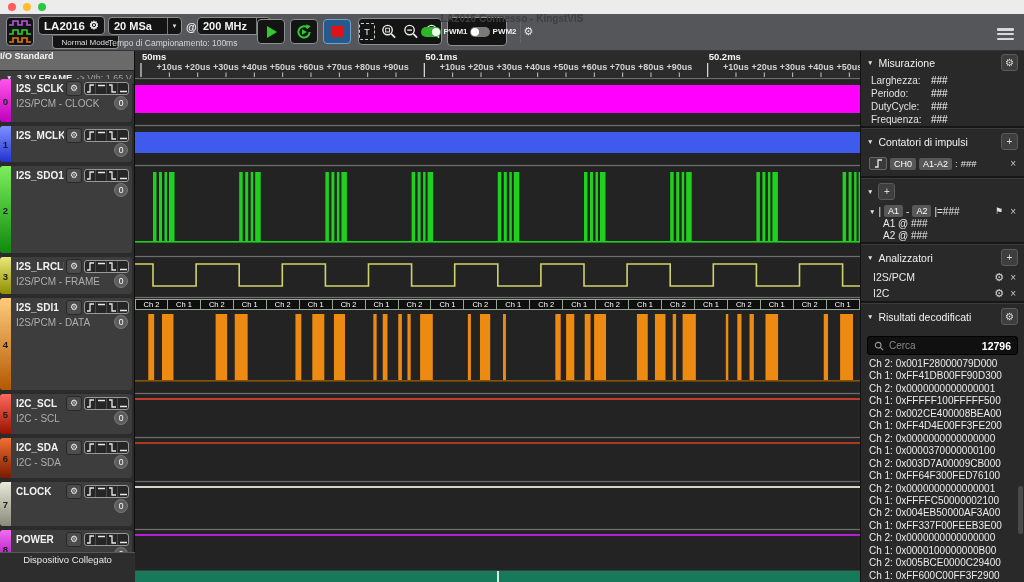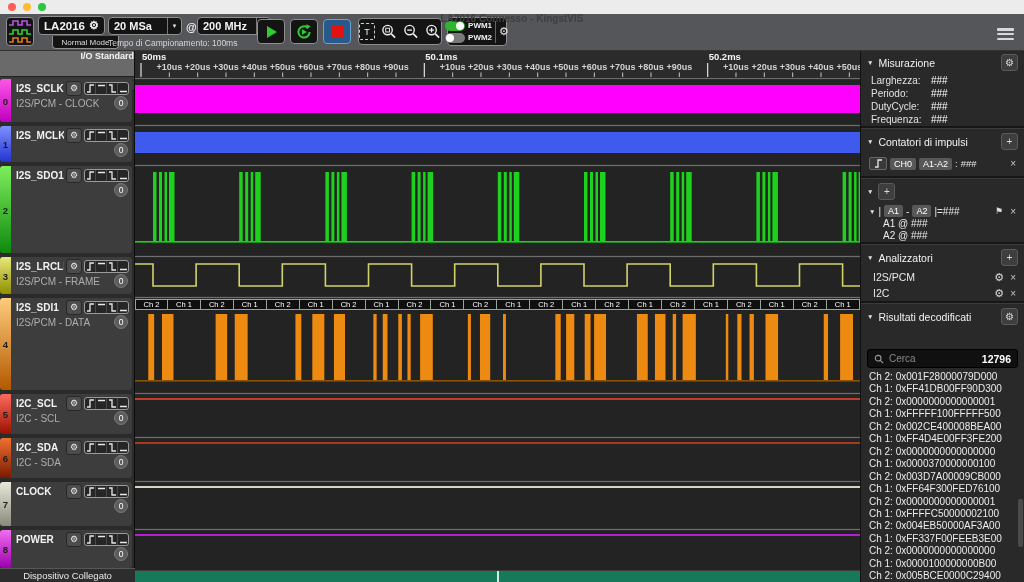--- a/index.html
+++ b/index.html
@@ -23,53 +23,53 @@
   .dd .arr{margin-left:auto;border-left:1px solid #777;height:100%;width:13px;display:flex;align-items:center;justify-content:center;font-size:6px;color:#ddd}
   .atlbl{position:absolute;left:186px;top:7px;font-size:11px;font-weight:bold;color:#f0f0f0}
   .samplbl{position:absolute;left:108px;top:24px;font-size:8.5px;color:#d8d8d8}
   .playbtn{left:257px;top:5px;width:28px;height:25px}
   .loopbtn{left:290px;top:5px;width:28px;height:25px}
   .stopbtn{left:323px;top:5px;width:28px;height:25px;background:#27598a;border-color:#6aa2d2}
   .stopsq{width:11px;height:11px;background:#e01212}
   .toolgrp{left:358px;top:4px;width:84px;height:27px;gap:6px}
   .tsel{width:15px;height:15px;border:1px dashed #cfcfcf;border-radius:2px;font-size:9px;color:#f0f0f0;display:flex;align-items:center;justify-content:center}
   .pwmgrp{left:447px;top:3px;width:60px;height:29px;padding:0 2px;gap:3px}
-  .pwmcol{display:flex;flex-direction:column;gap:2px}
+  .pwmcol{display:flex;gap:2px}
   .pwmrow{display:flex;align-items:center;gap:3px;font-size:8px;font-weight:bold;color:#f0f0f0}
   .pill{width:20px;height:10px;border-radius:5px;position:relative;flex:none}
   .pill .knob{position:absolute;top:1px;width:8px;height:8px;border-radius:50%;background:#fff}
   .pill.on{background:#2db52d}.pill.on .knob{right:1px}
   .pill.off{background:#7a7a7a}.pill.off .knob{left:1px}
   .pwmgear{border-left:1px solid #666;padding-left:3px;font-size:12px;color:#e8e8e8;height:22px;display:flex;align-items:center}
   .burger{position:absolute;right:10px;top:14px;width:17px;height:12px;display:flex;flex-direction:column;justify-content:space-between}
   .burger div{height:2.5px;background:#d8d8d8;border-radius:1px}
   .gearglyph{font-size:11px;line-height:1}
 
   
   .sidebar{position:absolute;left:0;top:50px;width:135px;height:532px;background:#2b2b2b;border-right:1px solid #0d0d0d;box-sizing:border-box}
-  .iohdr{height:27px;background:#6a6a6a;color:#f5f5f5;font-size:9px;font-weight:bold;text-align:right;line-height:13px;border-bottom:1px solid #222;box-sizing:border-box}
+  .iohdr{height:21px;background:#6a6a6a;color:#f5f5f5;font-size:9px;font-weight:bold;text-align:left;line-height:13px;border-bottom:1px solid #222;box-sizing:border-box}
   .vrow{height:14px;background:#3a3a3a;display:flex;align-items:center;font-size:9.5px;color:#ececec;padding-left:6px;gap:4px;box-sizing:border-box;border-bottom:1px solid #1c1c1c}
   .vrow .tri{font-size:6.5px;color:#ddd}
   .vrow b{font-size:9.5px}
   .vth{color:#9f9f9f;font-size:9px}
   .chlist{position:absolute;top:27px;left:0;right:1px;bottom:14px;overflow:hidden;display:flex;flex-direction:column}
   .chblk{margin:2px 1px 2px 0;background:#3d3d3d;border-radius:3px;display:flex;overflow:hidden;flex:none;box-sizing:border-box}
   .chsw{width:11px;position:relative;flex:none}
   .chnum{position:absolute;left:0;right:0;top:50%;transform:translateY(-50%);text-align:center;font-size:9.5px;font-weight:bold;color:#1d1d1d}
   .chbody{flex:1;padding:2px 3px 0 5px;min-width:0}
   .chrow1{display:flex;align-items:center;gap:2px;height:14px}
   .chname{flex:1;font-size:10px;font-weight:bold;color:#f2f2f2;white-space:nowrap;overflow:hidden}
   .chgear{width:14px;height:13px;background:#4c4c4c;border:1px solid #282828;border-radius:3px;color:#e8e8e8;font-size:9px;display:flex;align-items:center;justify-content:center;flex:none}
   .trig{display:flex;border:1px solid #9a9a9a;border-radius:3px;background:#262626;height:13px;flex:none;box-sizing:border-box}
   .trig span{width:10px;display:flex;align-items:center;justify-content:center;border-left:1px solid #4a4a4a}
   .trig span:first-child{border-left:none}
   .chrow2{display:flex;align-items:center;margin-top:1px;padding-right:1px}
   .chdesc{font-size:10px;color:#aeaeae;white-space:nowrap;overflow:hidden}
   .chbadge{width:12px;height:12px;border-radius:50%;background:#5d5d5d;border:1px solid #787878;color:#fff;font-size:8.5px;text-align:center;line-height:12px;margin-left:auto;flex:none}
-  .lstatus{position:absolute;bottom:0;left:0;width:135px;height:14px;background:#2d2d2d;border-top:1px solid #575757;color:#e8e8e8;font-size:9.5px;text-align:center;line-height:13px;box-sizing:border-box}
+  .lstatus{position:absolute;bottom:0;left:0;width:135px;height:30px;background:#2d2d2d;border-top:1px solid #575757;color:#e8e8e8;font-size:9.5px;text-align:center;line-height:13px;box-sizing:border-box}
 
   
   .wavearea{position:absolute;left:135px;top:50px;width:725px;height:532px;background:#232323;overflow:hidden}
   .ruler{height:27px;background:#2b2b2b;position:relative}
   .lanes{position:absolute;top:27px;left:0;width:725px}
   .sep{height:3px;background:linear-gradient(180deg,#0a0a0a 0%,#6e6e6e 50%,#0a0a0a 100%)}
   .lane{position:relative;background:#232323;overflow:hidden}
   .lane svg{display:block}
   .decodes{position:absolute;left:0;top:0;height:11px;display:flex}
   .dbox{flex:none;width:32.95px;box-sizing:border-box;border:1px solid #95a695;border-left:none;background:#0f0f0f;
@@ -94,21 +94,21 @@
   .edgechip{background:#3a3a3a;border:1px solid #666;border-radius:2px;width:18px;height:13px;display:flex;align-items:center;justify-content:center;flex:none;box-sizing:border-box}
   .xbtn{margin-left:auto;color:#c8c8c8;font-size:10px;flex:none}
   .irow{display:flex;align-items:center;gap:3px;padding:2px 8px 1px 8px;font-size:10px;flex:none}
   .irow .tri{font-size:6.5px;color:#e0e0e0}
   .pin{color:#ddd;font-size:9px;margin-left:auto}
   .pin + .xbtn{margin-left:4px}
   .sub{padding:0 6px 1px 22px;font-size:10px;flex:none;color:#ececec}
   .arow{display:flex;align-items:center;gap:6px;padding:2px 8px 2px 12px;font-size:10.5px;flex:none}
   .arow .nm{flex:1}
   .agear{color:#d5d5d5;font-size:11px}
-  .srch{margin:21px 6px 3px 6px;background:#101010;border:1px solid #000;border-radius:3px;height:17px;display:flex;align-items:center;padding:0 6px;gap:5px;flex:none}
+  .srch{margin:8px 6px 3px 6px;background:#101010;border:1px solid #000;border-radius:3px;height:17px;display:flex;align-items:center;padding:0 6px;gap:5px;flex:none}
   .srch input{background:transparent;border:none;outline:none;color:#ccc;font-size:10px;flex:1;min-width:0;padding:0;font-family:inherit}
   .srch input::placeholder{color:#8a8a8a}
   .scount{color:#fff;font-weight:bold;font-size:10.5px;flex:none}
   .dlist{flex:1;overflow:hidden;padding-left:8px;position:relative}
   .drow{font-size:10px;line-height:12.45px;white-space:nowrap;color:#ececec}
   .thumb{position:absolute;right:1px;top:128px;width:5px;height:48px;background:#4a4a4a;border-radius:2px}
 </style>
 </head>
 <body>
 

